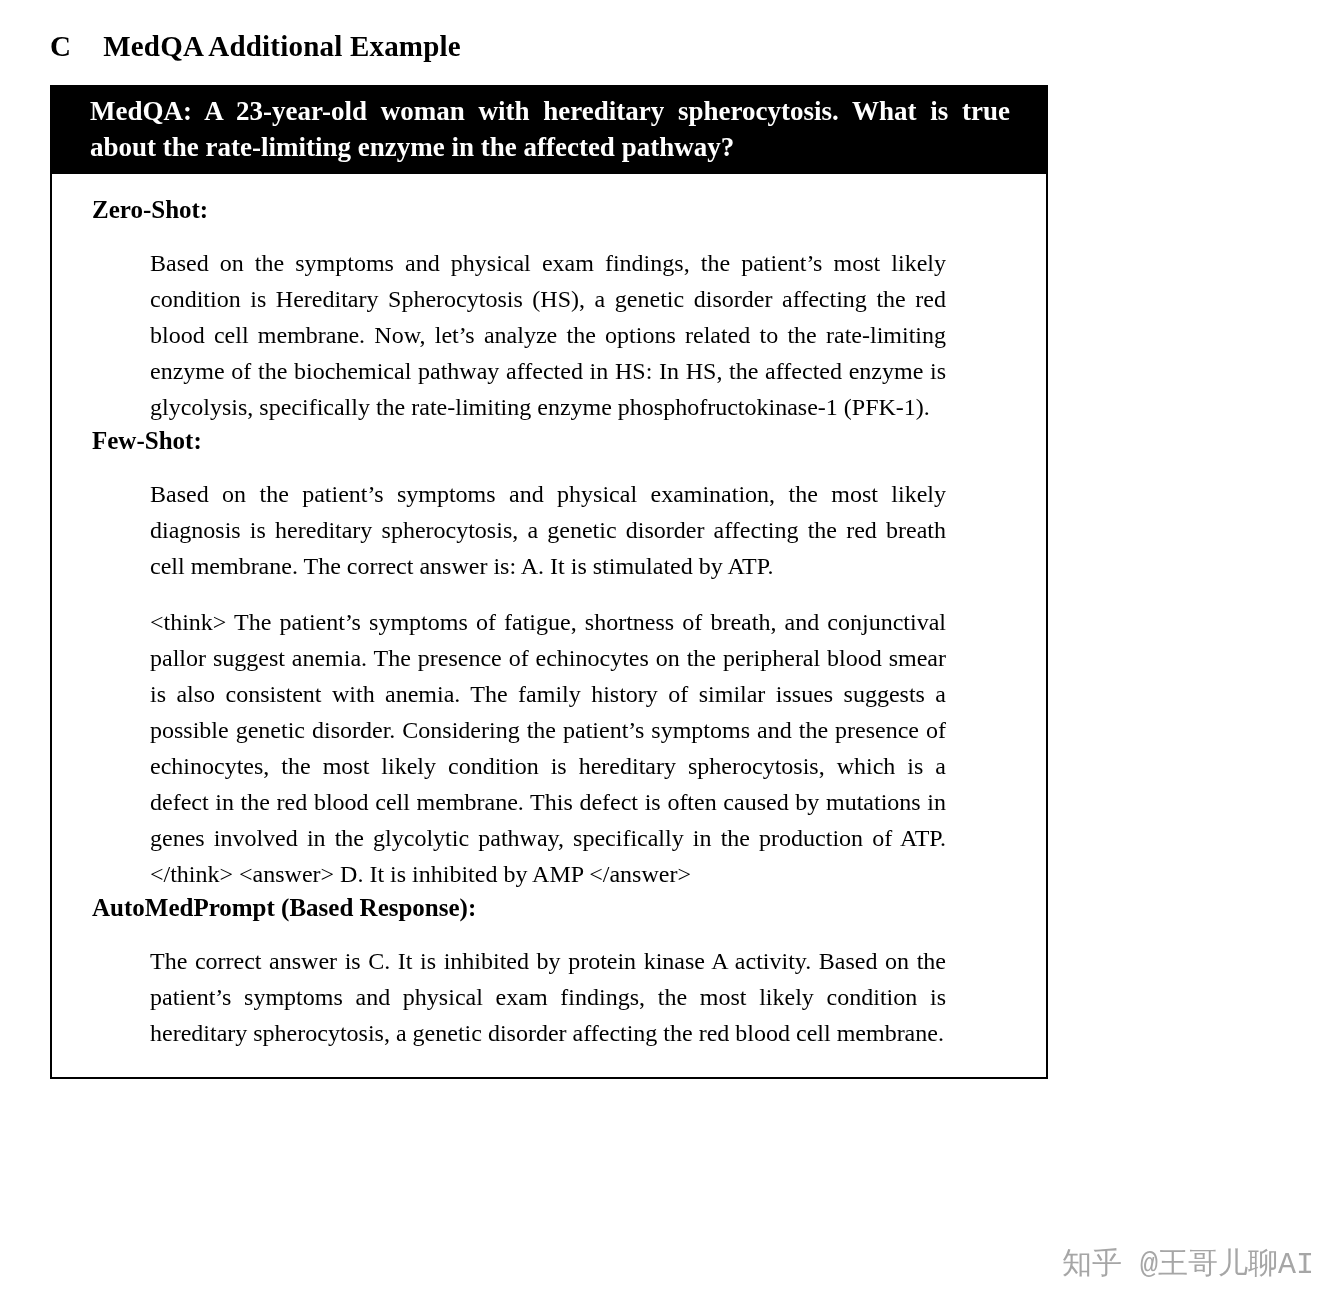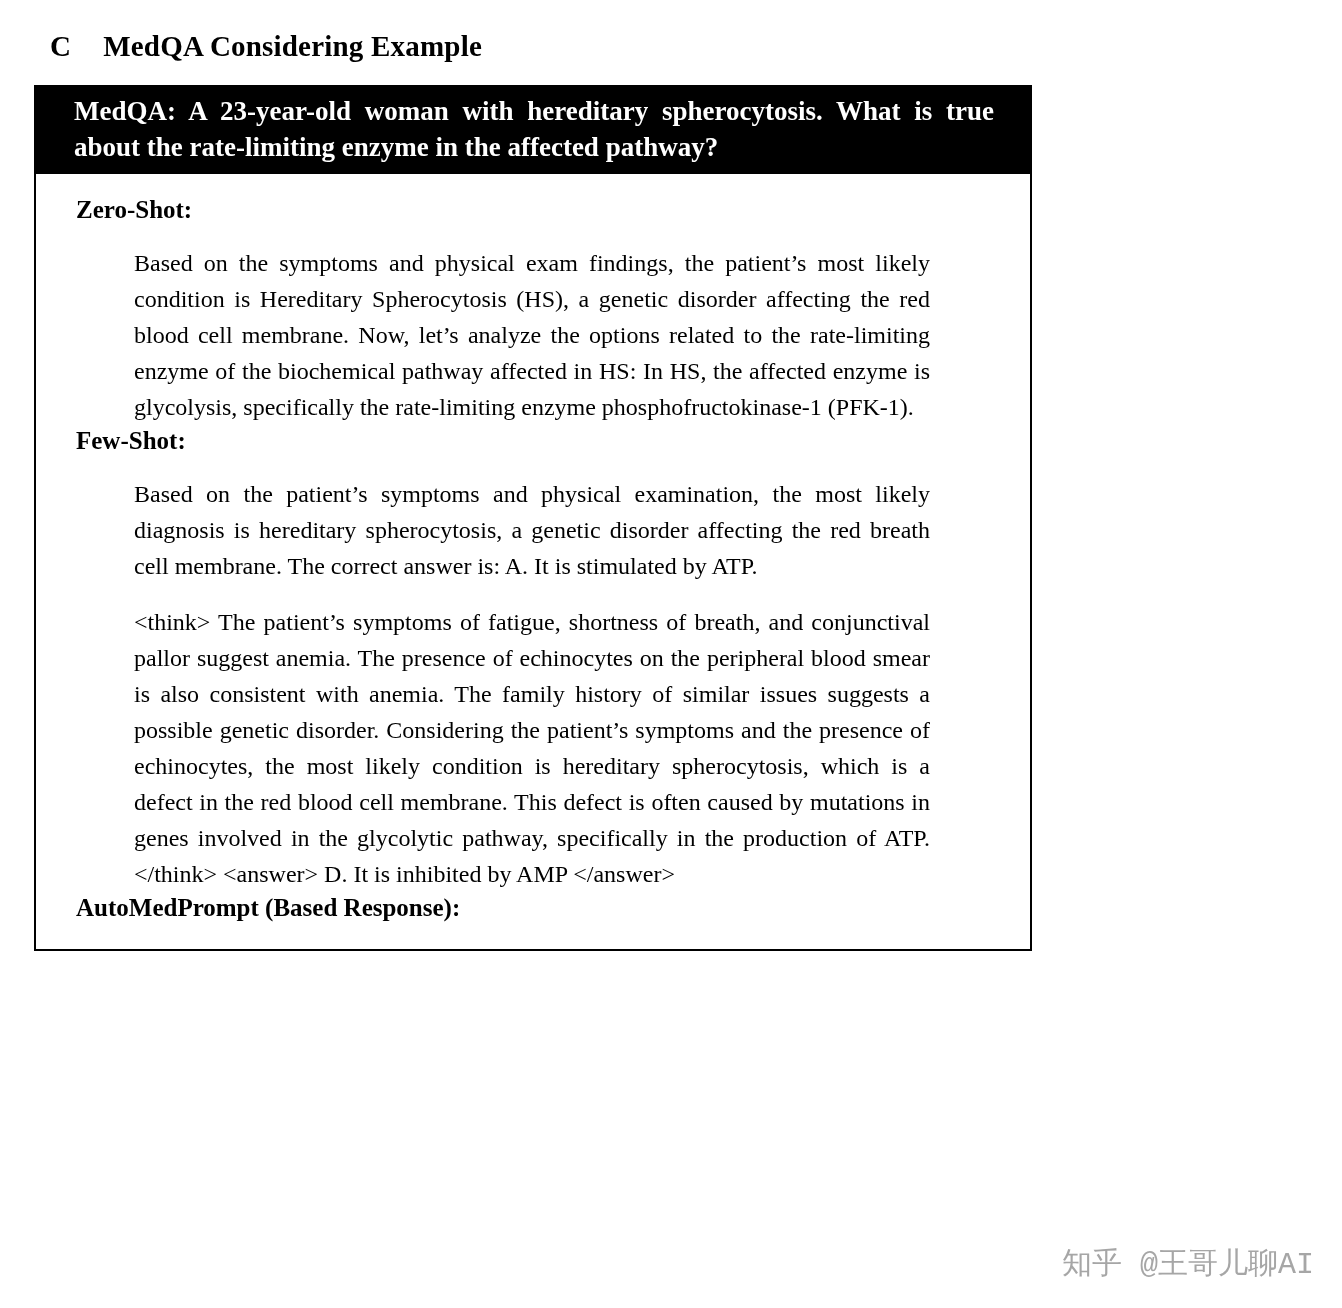--- a/index.html
+++ b/index.html
@@ -24,21 +24,21 @@
     font-weight: bold;
     letter-spacing: 0.2px;
   }
   .section-heading .num {
     display: inline-block;
     margin-right: 32px;
   }
 
   .example-box {
     position: absolute;
-    left: 34px;
+    left: 50px;
     top: 85px;
     width: 998px;
     border: 2px solid #000000;
     background: #ffffff;
   }
 
   .question-bar {
     background: #000000;
     color: #ffffff;
     font-weight: bold;
@@ -93,21 +93,21 @@
     white-space: nowrap;
     pointer-events: none;
   }
 </style>
 </head>
 <body>
 
 <div class="page">
 
   <h2 class="section-heading">
-    <span class="num">C</span><span>MedQA Considering Example</span>
+    <span class="num">C</span><span>MedQA Additional Example</span>
   </h2>
 
   <div class="example-box">
 
     <div class="question-bar">MedQA: A 23-year-old woman with hereditary spherocytosis. What is true about the rate-limiting enzyme in the affected pathway?</div>
 
     <div class="box-body">
 
       <div class="qa-section">
         <div class="qa-label">Zero-Shot:</div>
@@ -118,20 +118,21 @@
         <div class="qa-label">Few-Shot:</div>
         <p class="qa-text">Based on the patient’s symptoms and physical examination, the most likely diagnosis is hereditary spherocytosis, a genetic disorder affecting the red breath cell membrane. The correct answer is: A. It is stimulated by ATP.</p>
       </div>
 
       <div class="qa-section">
         <p class="qa-text">&lt;think&gt; The patient’s symptoms of fatigue, shortness of breath, and conjunctival pallor suggest anemia. The presence of echinocytes on the peripheral blood smear is also consistent with anemia. The family history of similar issues suggests a possible genetic disorder. Considering the patient’s symptoms and the presence of echinocytes, the most likely condition is hereditary spherocytosis, which is a defect in the red blood cell membrane. This defect is often caused by mutations in genes involved in the glycolytic pathway, specifically in the production of ATP. &lt;/think&gt; &lt;answer&gt; D. It is inhibited by AMP &lt;/answer&gt;</p>
       </div>
 
       <div class="qa-section">
         <div class="qa-label">AutoMedPrompt (Based Response):</div>
+        <p class="qa-text">The correct answer is C. It is inhibited by protein kinase A activity. Based on the patient’s symptoms and physical exam findings, the most likely condition is hereditary spherocytosis, a genetic disorder affecting the red blood cell membrane.</p>
       </div>
 
 
     </div>
   </div>
 
   <div class="watermark">知乎 @王哥儿聊AI</div>
 
 </div>
 

